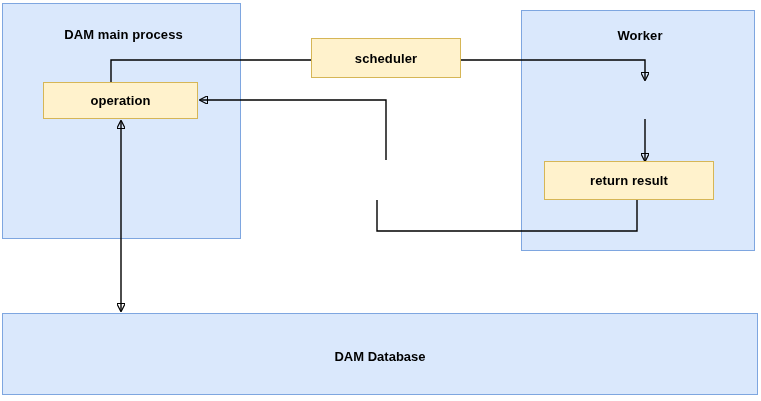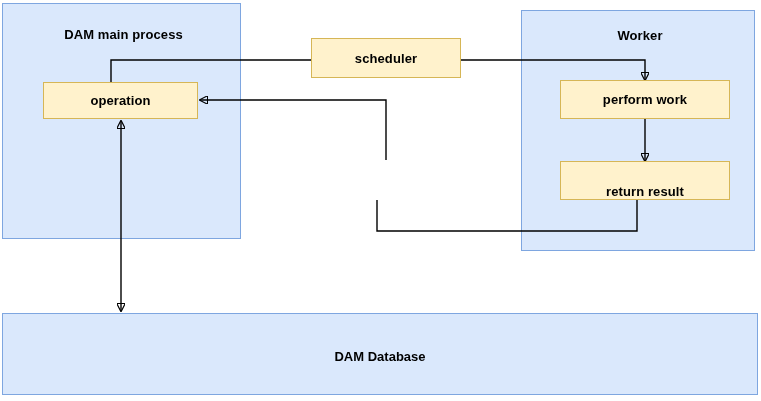--- a/index.html
+++ b/index.html
@@ -109,21 +109,18 @@
 
   <div class="node-box" style="left:43px; top:82px; width:155px; height:37px;">
     <span>operation</span>
   </div>
 
   <div class="node-box" style="left:311px; top:38px; width:150px; height:40px;">
     <span>scheduler</span>
   </div>
 
 
-  <div class="node-box" style="left:560px; top:80px; width:170px; height:39px;">
-    <span>perform work</span>
-  </div>
 
-  <div class="node-box" style="left:560px; top:161px; width:170px; height:39px;align-items:flex-end;">
+  <div class="node-box" style="left:544px; top:161px; width:170px; height:39px;">
     <span>return result</span>
   </div>
 
 </div>
 
 </body></html>

